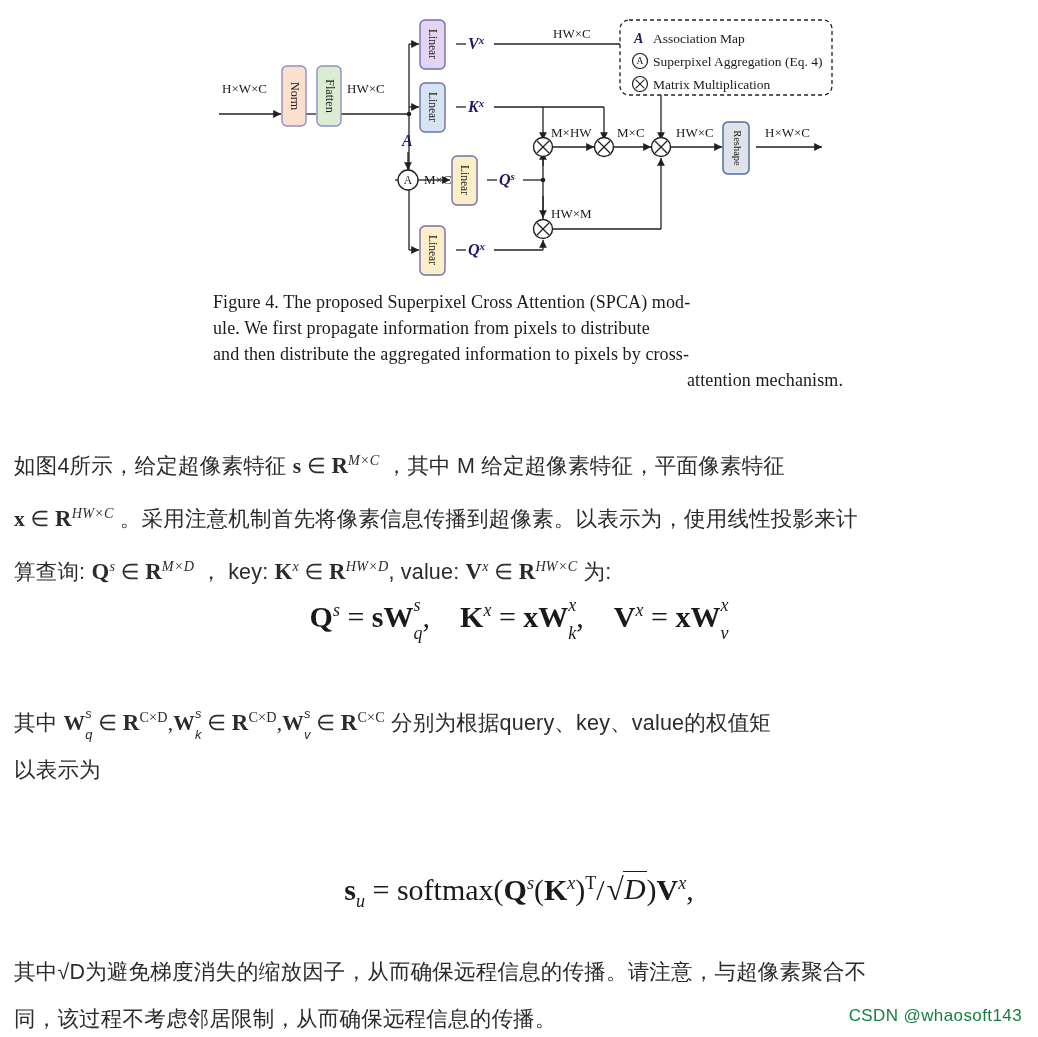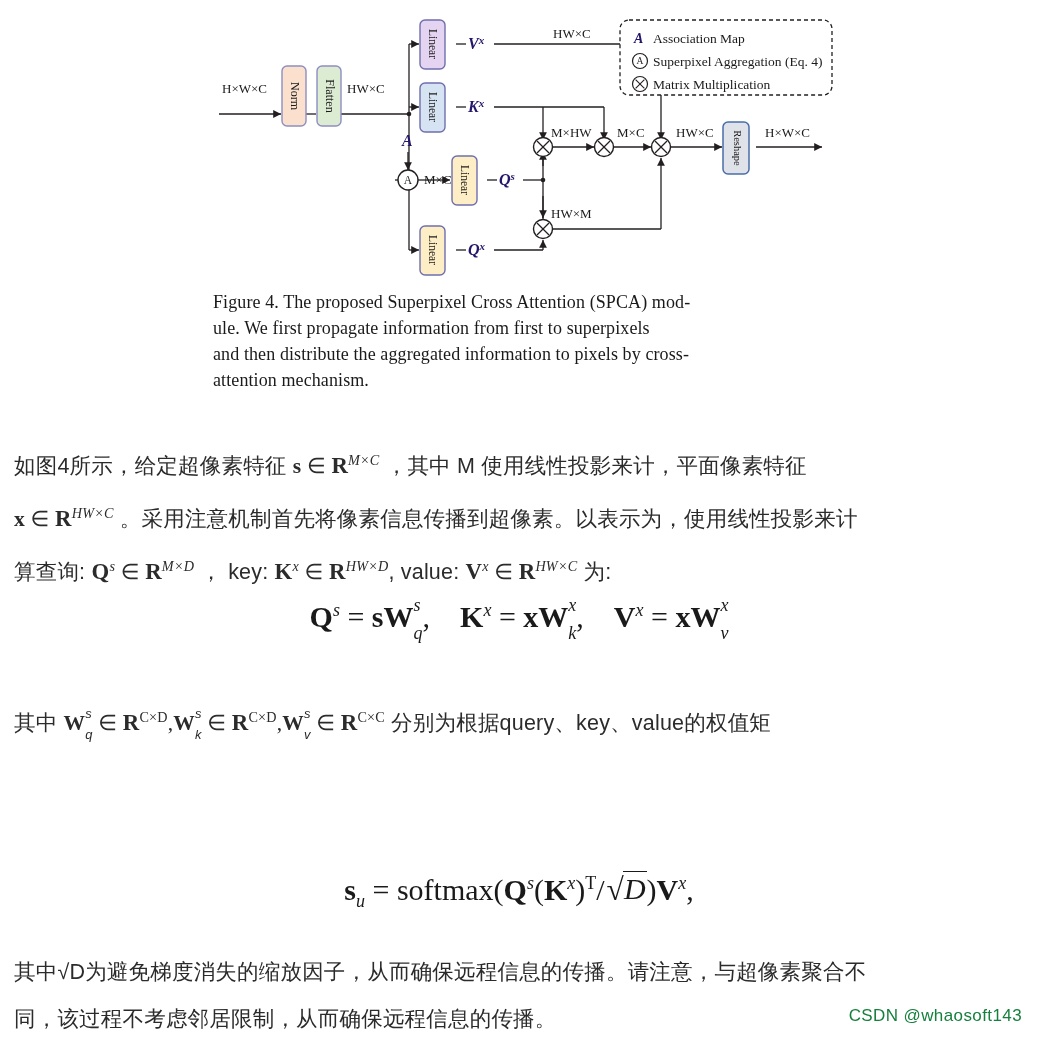--- a/index.html
+++ b/index.html
@@ -31,21 +31,21 @@
     top: 289px;
     width: 630px;
     font-family: "Liberation Serif", serif;
     font-size: 18px;
     line-height: 26px;
     text-align: justify;
     color: #1a1a1a;
     letter-spacing: 0.1px;
   }
   #figure-caption .cap-line { display: block; white-space: nowrap; }
-  #figure-caption .cap-line.last { text-align: left; }
+  #figure-caption .cap-line.last { text-align: right; margin-left: 46px; }
 
   
   .para {
     position: absolute;
     left: 14px;
     width: 1012px;
     font-family: "Liberation Sans", sans-serif;
     font-size: 21.5px;
     line-height: 47px;
     color: #2b2b2b;
@@ -300,40 +300,41 @@
       <line x1="635.6" y1="79.6" x2="644.4" y2="88.4" stroke="#231f20" stroke-width="1.1"></line>
       <line x1="644.4" y1="79.6" x2="635.6" y2="88.4" stroke="#231f20" stroke-width="1.1"></line>
     </g>
     <text x="653" y="89" font-family="Liberation Serif, serif" font-size="13.5" fill="#1a1a1a">Matrix Multiplication</text>
   </g>
 </svg>
 </div>
 
 <div id="figure-caption">
   <span class="cap-line">Figure 4. The proposed Superpixel Cross Attention (SPCA) mod-</span>
-  <span class="cap-line">ule.  We first propagate information from first to superpixels</span>
+  <span class="cap-line">ule.  We first propagate information from pixels to distribute</span>
   <span class="cap-line">and then distribute the aggregated information to pixels by cross-</span>
   <span class="cap-line last">attention mechanism.</span>
 </div>
 
 <div class="para" id="para-1">
-  <span class="tline"><span>如图4所示，给定超像素特征 </span><span class="mb">s</span><span class="m"> ∈ </span><span class="bigR">R</span><span class="sup">M×C</span><span> ，其中 M 使用线性投影来计，平面像素特征</span></span>
+  <span class="tline"><span>如图4所示，给定超像素特征 </span><span class="mb">s</span><span class="m"> ∈ </span><span class="bigR">R</span><span class="sup">M×C</span><span> ，其中 M 给定超像素特征，平面像素特征</span></span>
 
   <span class="tline"><span class="mb">x</span><span class="m"> ∈ </span><span class="bigR">R</span><span class="sup">HW×C</span><span> 。采用注意机制首先将像素信息传播到超像素。以表示为，使用线性投影来计</span></span>
 
   <span class="tline"><span>算查询: </span><span class="bigQ">Q</span><span class="sup">s</span><span class="m"> ∈ </span><span class="bigR">R</span><span class="sup">M×D</span><span> ， key: </span><span class="bigQ">K</span><span class="sup">x</span><span class="m"> ∈ </span><span class="bigR">R</span><span class="sup">HW×D</span><span>, value: </span><span class="bigQ">V</span><span class="sup">x</span><span class="m"> ∈ </span><span class="bigR">R</span><span class="sup">HW×C</span><span> 为:</span></span>
 </div>
 
 <div class="equation" id="equation-1">
   <span class="eqpart"><span class="bold-up">Q</span><span class="eq-sup">s</span> <span class="roman">=</span> <span class="bold-up">s</span><span class="bold-up">W</span><span class="stack"><span class="s-top">s</span><span class="s-bot">q</span></span><span class="roman">,</span></span><span class="gap"></span><span class="eqpart"><span class="bold-up">K</span><span class="eq-sup">x</span> <span class="roman">=</span> <span class="bold-up">x</span><span class="bold-up">W</span><span class="stack"><span class="s-top">x</span><span class="s-bot">k</span></span><span class="roman">,</span></span><span class="gap"></span><span class="eqpart"><span class="bold-up">V</span><span class="eq-sup">x</span> <span class="roman">=</span> <span class="bold-up">x</span><span class="bold-up">W</span><span class="stack"><span class="s-top">x</span><span class="s-bot">v</span></span></span>
 </div>
 
 <div class="para" id="para-2">
   <span class="tline"><span>其中 </span><span class="mb">W</span><span class="stack"><span class="s-top">s</span><span class="s-bot">q</span></span><span class="m"> ∈ </span><span class="bigR">R</span><span class="supn">C×D</span><span class="m">,</span><span class="mb">W</span><span class="stack"><span class="s-top">s</span><span class="s-bot">k</span></span><span class="m"> ∈ </span><span class="bigR">R</span><span class="supn">C×D</span><span class="m">,</span><span class="mb">W</span><span class="stack"><span class="s-top">s</span><span class="s-bot">v</span></span><span class="m"> ∈ </span><span class="bigR">R</span><span class="supn">C×C</span><span> 分别为根据query、key、value的权值矩</span></span>
 
+  <span class="tline">以表示为</span>
 </div>
 
 <div class="equation" id="equation-2">
   <span class="bold-up">s</span><span class="eq-sub">u</span> <span class="roman">=</span> <span class="roman">softmax(</span><span class="bold-up">Q</span><span class="eq-sup">s</span><span class="roman">(</span><span class="bold-up">K</span><span class="eq-sup">x</span><span class="roman">)</span><span class="eq-supn">T</span><span class="roman">/</span><span class="sqrtwrap"><span class="sqrtsym roman">√</span><span class="sqrtbar">D</span></span><span class="roman">)</span><span class="bold-up">V</span><span class="eq-sup">x</span><span class="roman">,</span>
 </div>
 
 <div class="para" id="para-3">
   <span class="tline">其中√D为避免梯度消失的缩放因子，从而确保远程信息的传播。请注意，与超像素聚合不</span>
   <span class="tline">同，该过程不考虑邻居限制，从而确保远程信息的传播。</span>
 </div>

